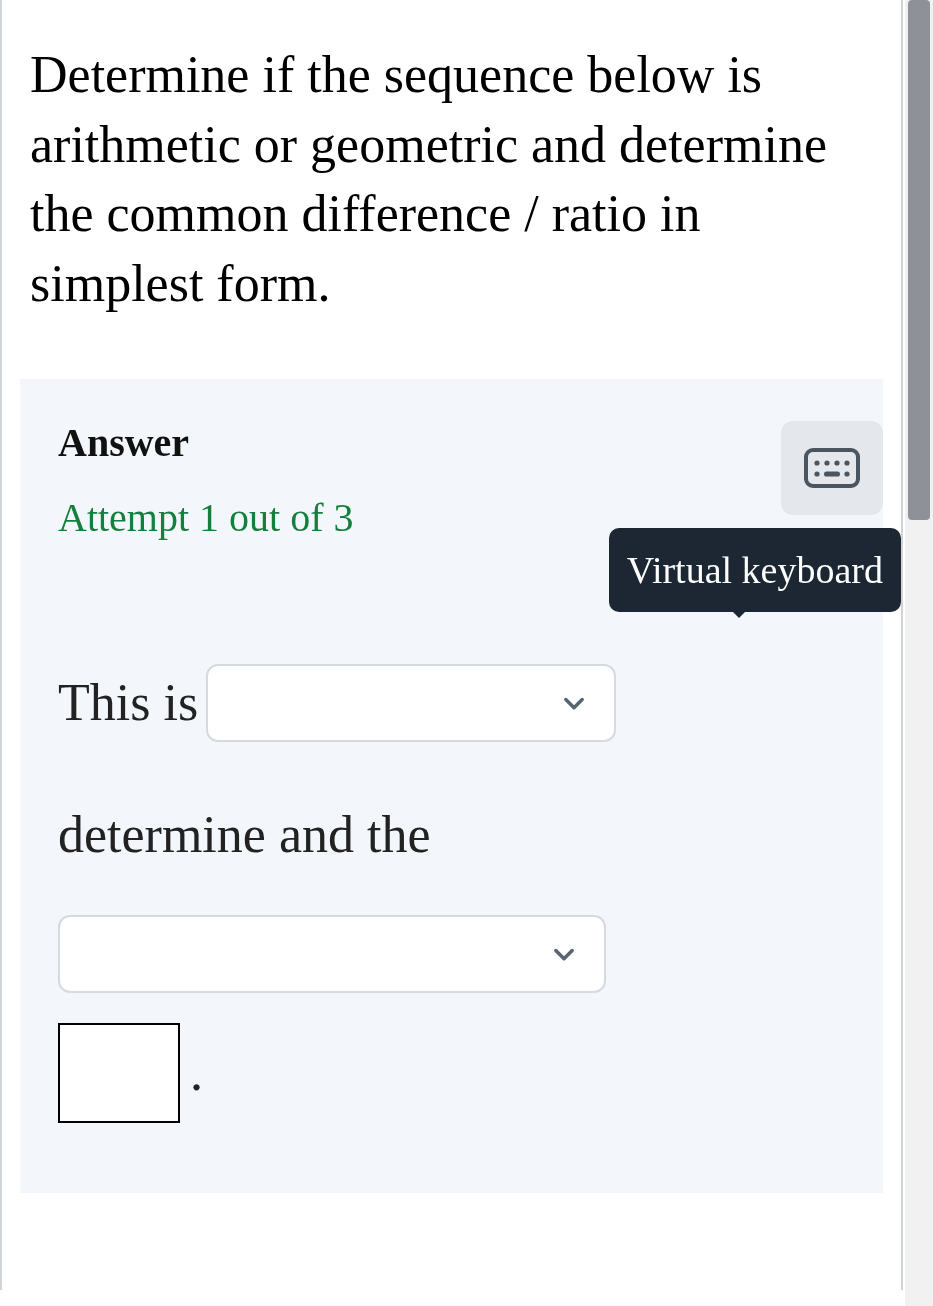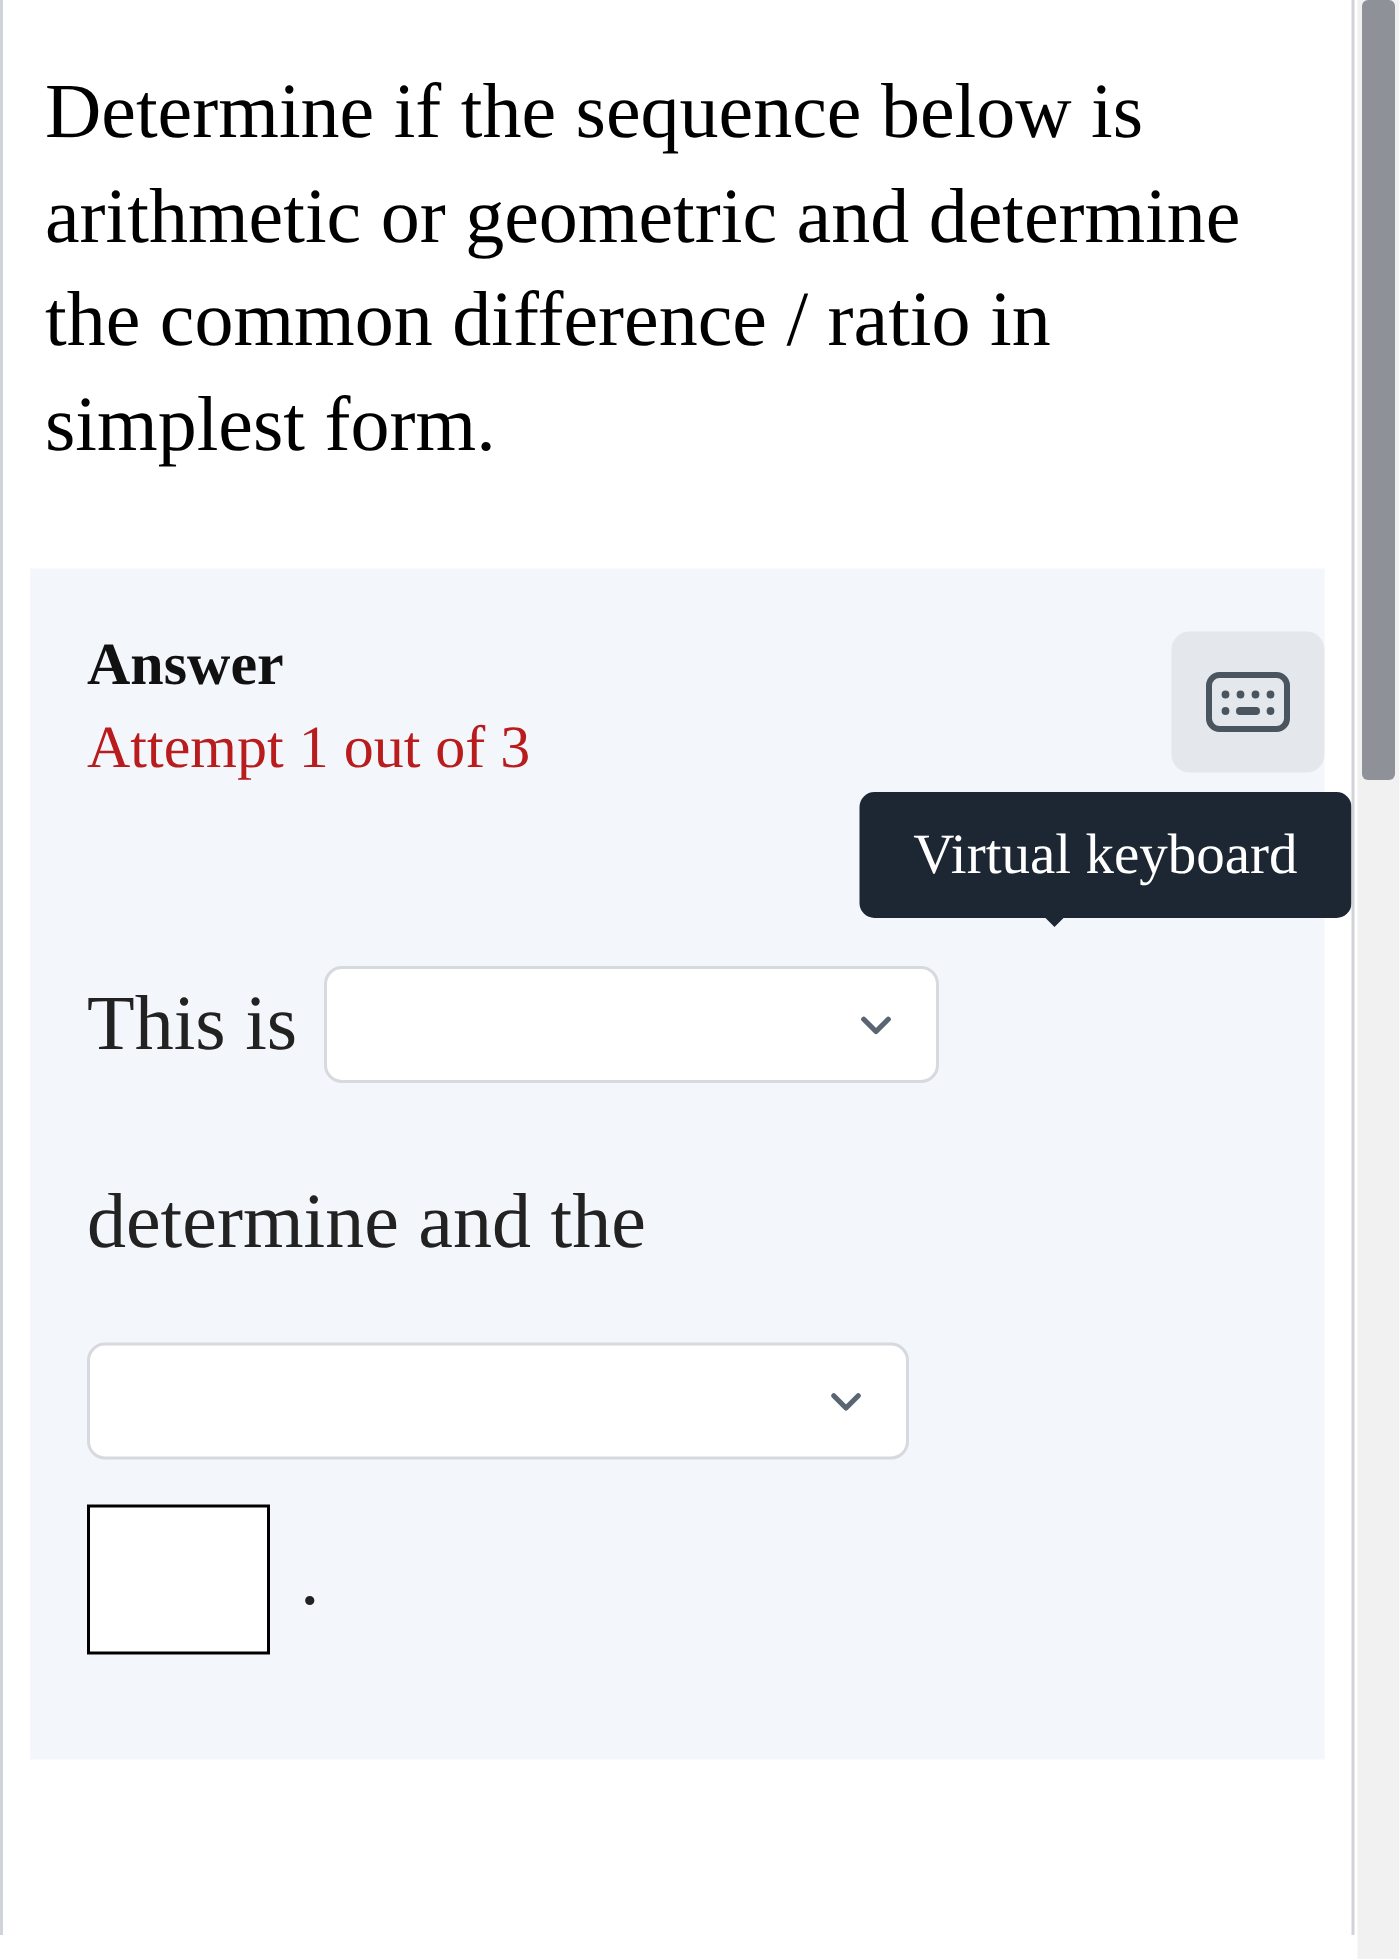--- a/index.html
+++ b/index.html
@@ -58,34 +58,34 @@
     padding: 40px 38px 40px 38px;
     position: relative;
   }
   .answer-heading {
     font-size: 40px;
     font-weight: 700;
     color: #111;
   }
   .attempt-text {
     font-size: 40px;
-    color: #b91c1c;
-    margin-top: 8px;
+    color: #15803d;
+    margin-top: 28px;
   }
   .sentence {
     margin-top: 110px;
     font-size: 52px;
     color: #222;
     line-height: 2.0;
   }
   .inline-row {
     display: flex;
     align-items: center;
     flex-wrap: wrap;
-    gap: 18px;
+    gap: 8px;
     margin-bottom: 28px;
   }
   .select-box {
     display: inline-flex;
     align-items: center;
     justify-content: flex-end;
     background: #fff;
     border: 2px solid #d6d9de;
     border-radius: 12px;
     height: 78px;
@@ -125,21 +125,21 @@
   .keyboard-icon {
     width: 56px; height: 40px;
   }
   .tooltip {
     position: absolute;
     top: 528px;
     right: 0;
     background: #1c2733;
     color: #fff;
     font-size: 38px;
-    padding: 20px 36px;
+    padding: 20px 18px;
     border-radius: 10px;
     font-family: Georgia, serif;
     z-index: 40;
     white-space: nowrap;
   }
   .tooltip::after {
     content: "";
     position: absolute;
     bottom: -18px;
     left: 118px;

